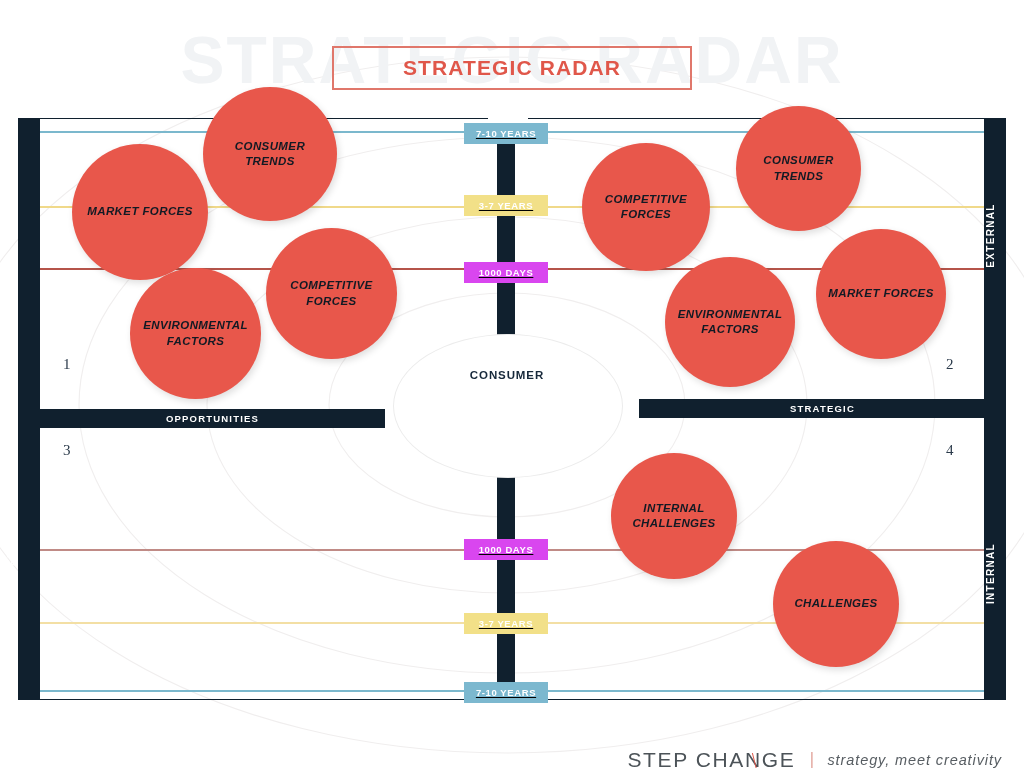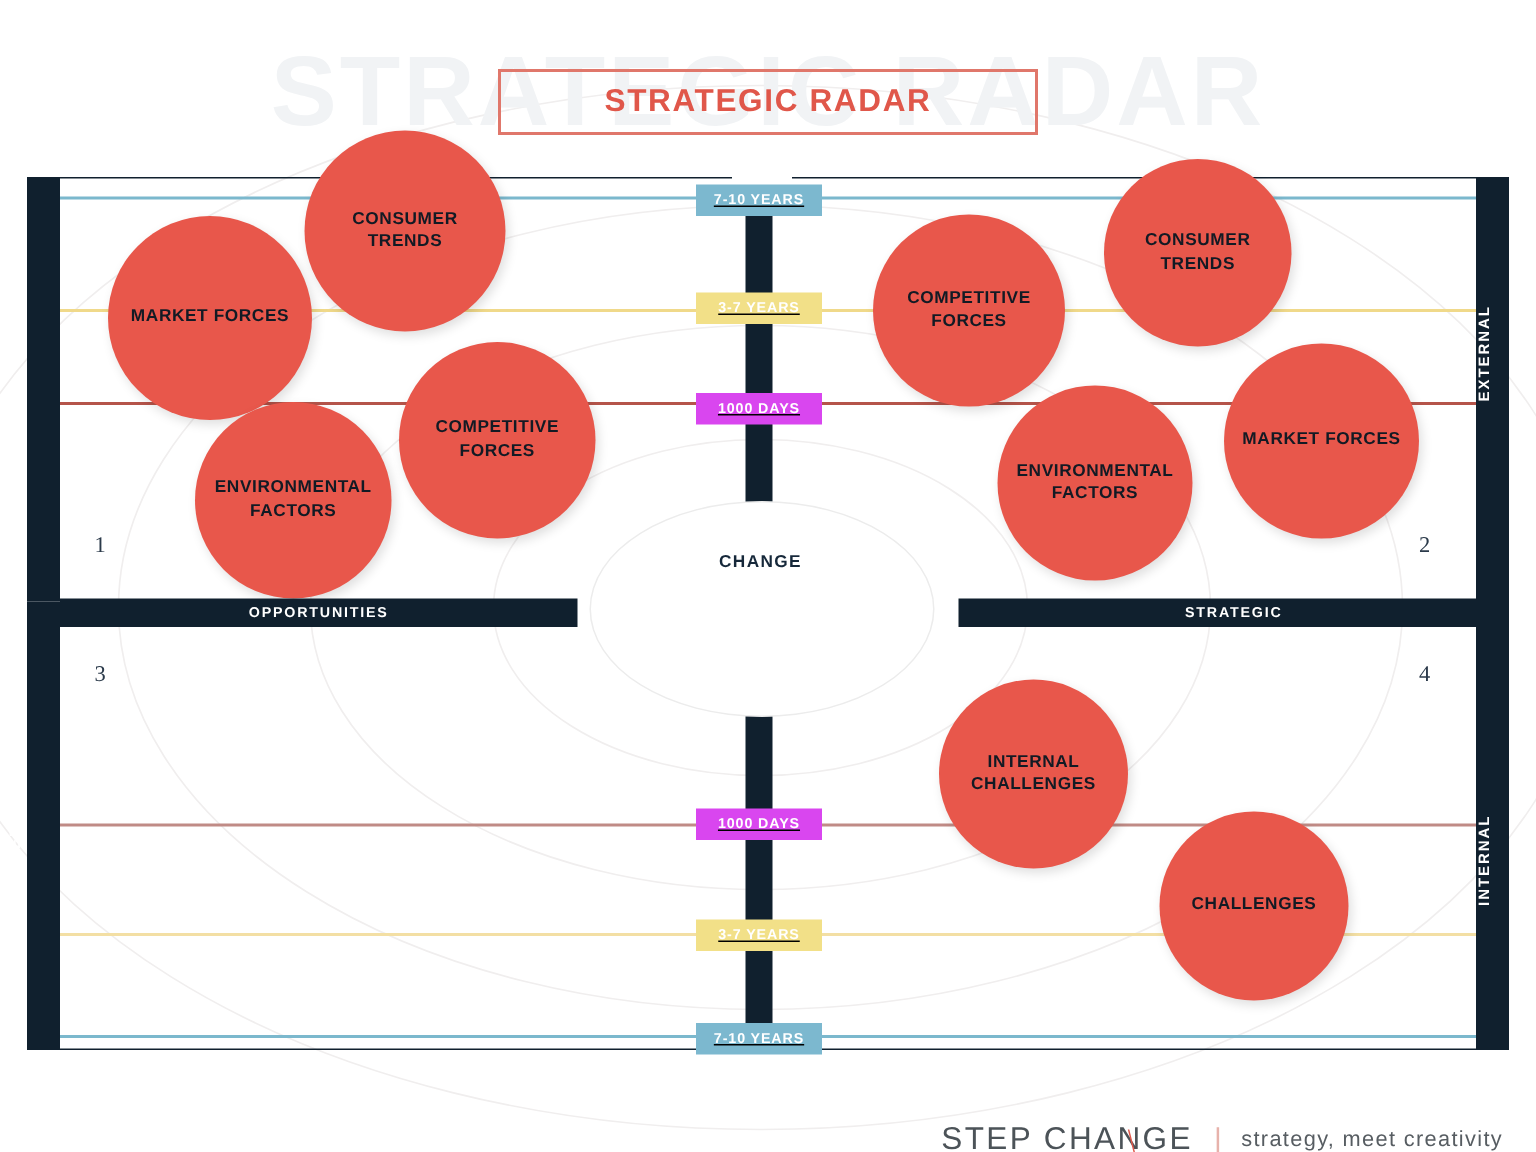--- a/index.html
+++ b/index.html
@@ -87,21 +87,21 @@
   .mid-bar {
     position: absolute;
     height: 19px;
     background: #10202e;
     top: 399px;
     display: flex;
     align-items: center;
     justify-content: center;
     z-index: 6;
   }
-  .mid-bar.left  { left: 40px;  width: 345px; }
+  .mid-bar.left  { left: 40px;  width: 345px; margin-top: 10px; }
   .mid-bar.right { left: 639px; width: 367px; }
   .mid-bar span {
     color: #ffffff;
     font-size: 9.5px;
     font-weight: 700;
     letter-spacing: 1.2px;
   }
 
   
   .frame-line {
@@ -198,20 +198,21 @@
     text-align: center;
     color: #121a24;
     font-size: 11.5px;
     font-weight: 700;
     letter-spacing: 0.4px;
     line-height: 1.32;
     box-shadow: 2px 3px 7px rgba(0,0,0,0.13);
     z-index: 5;
     padding: 0 8px;
     box-sizing: border-box;
+    font-style: italic;
   }
 
   
   .qnum {
     position: absolute;
     font-family: "Liberation Serif", serif;
     font-size: 15px;
     color: #2b3a4a;
     z-index: 5;
   }
@@ -246,20 +247,21 @@
   .divider-pipe {
     color: #e7b2ab;
     font-size: 20px;
     margin: 0 13px 0 14px;
     font-weight: 300;
   }
   .tagline {
     font-size: 14.5px;
     color: #575d62;
     letter-spacing: 0.9px;
+    font-style: italic;
   }
 </style>
 </head>
 <body>
 
 <div id="stage">
 
   <svg class="rings" viewBox="0 0 1024 768">
     <g fill="none" stroke="#f0eeee" stroke-width="1.1">
       <ellipse cx="507" cy="405" rx="178" ry="112"></ellipse>
@@ -291,21 +293,21 @@
   <div class="guide yellow-soft" style="left:40px;  top:622px; width:424px;"></div>
   <div class="guide yellow-soft" style="left:548px; top:622px; width:458px;"></div>
   <div class="guide blue-soft" style="left:40px;  top:690px; width:424px;"></div>
   <div class="guide blue-soft" style="left:548px; top:690px; width:458px;"></div>
 
   <div class="center-bar" style="top:140px; height:139px;"></div>
   <div class="center-bar" style="top:279px; height:62px;"></div>
   <div class="center-bar" style="top:474px; height:216px;"></div>
 
   <div class="purpose"></div>
-  <div class="purpose-label">CHANGE</div>
+  <div class="purpose-label">CONSUMER</div>
 
   <div class="tl-chip blue" style="top:123px;">
       <span>7-10 YEARS</span>
     </div>
   <div class="tl-chip yellow" style="top:195px;">
       <span>3-7 YEARS</span>
     </div>
   <div class="tl-chip red" style="top:262px;">
       <span>1000 DAYS</span>
     </div>
@@ -339,21 +341,21 @@
       <span>COMPETITIVE FORCES</span>
     </div>
   <div class="bubble" style="left:816px; top:229px; width:130px; height:130px;">
       <span>MARKET FORCES</span>
     </div>
   <div class="bubble" style="left:665px; top:257px; width:130px; height:130px;">
       <span>ENVIRONMENTAL FACTORS</span>
     </div>
 
 
-  <div class="bubble" style="left:626px; top:453px; width:126px; height:126px;">
+  <div class="bubble" style="left:611px; top:453px; width:126px; height:126px;">
       <span>INTERNAL CHALLENGES</span>
     </div>
   <div class="bubble" style="left:773px; top:541px; width:126px; height:126px;">
       <span>CHALLENGES</span>
     </div>
 
   <div class="qnum" style="left:63px;  top:356px;">1</div>
   <div class="qnum" style="left:946px; top:356px;">2</div>
   <div class="qnum" style="left:63px;  top:442px;">3</div>
   <div class="qnum" style="left:946px; top:442px;">4</div>

